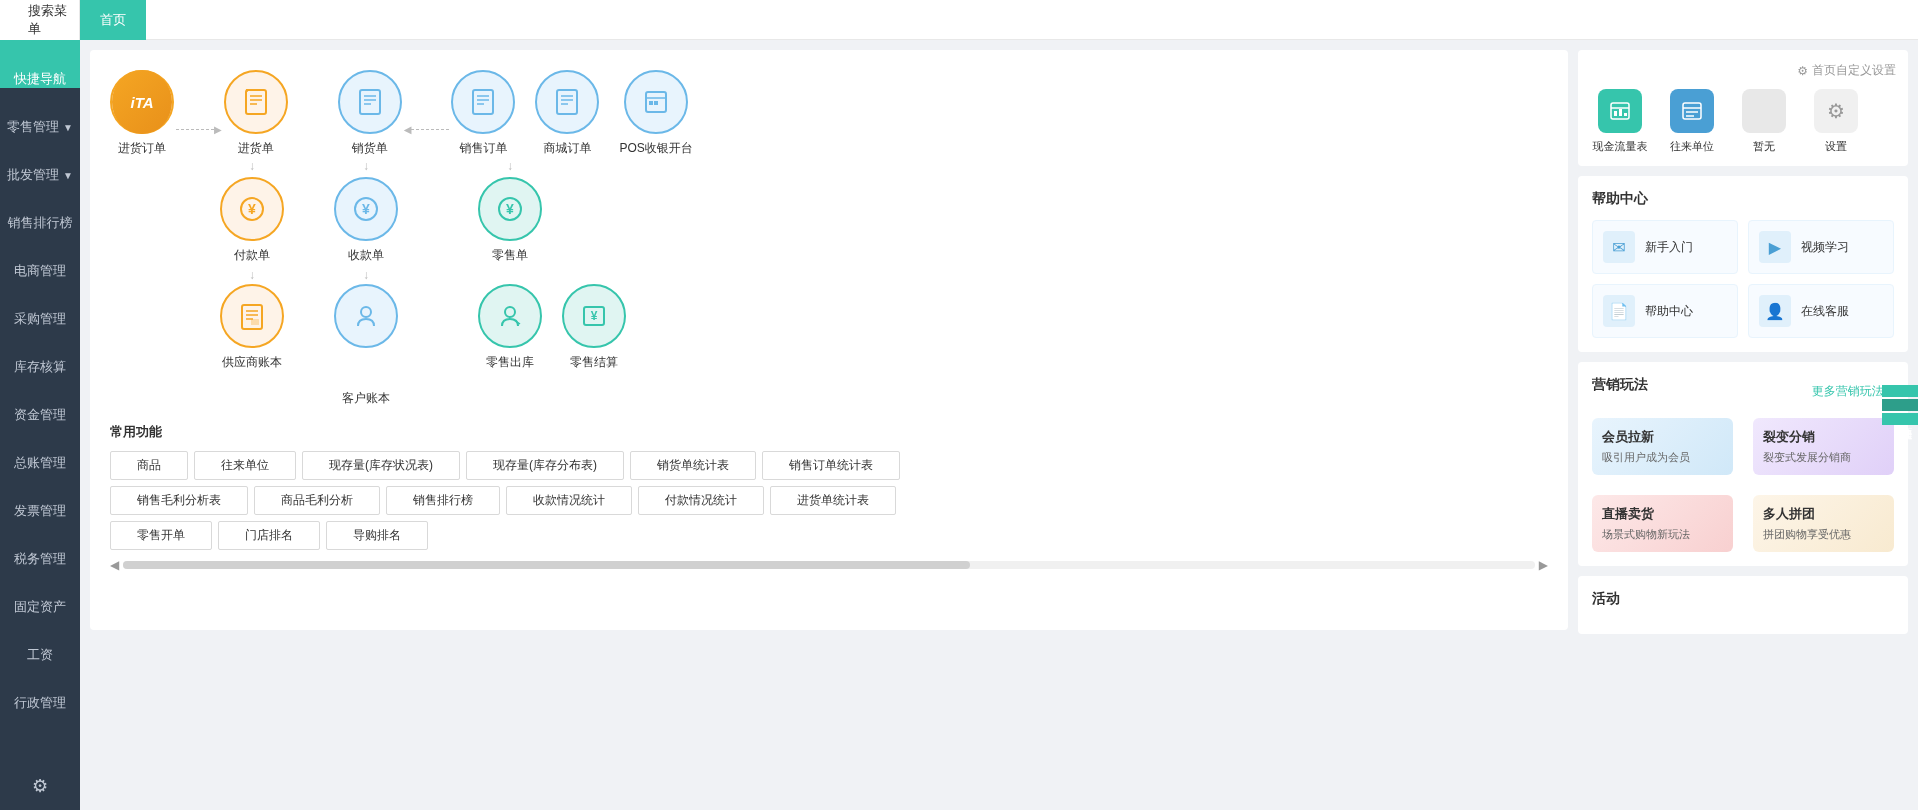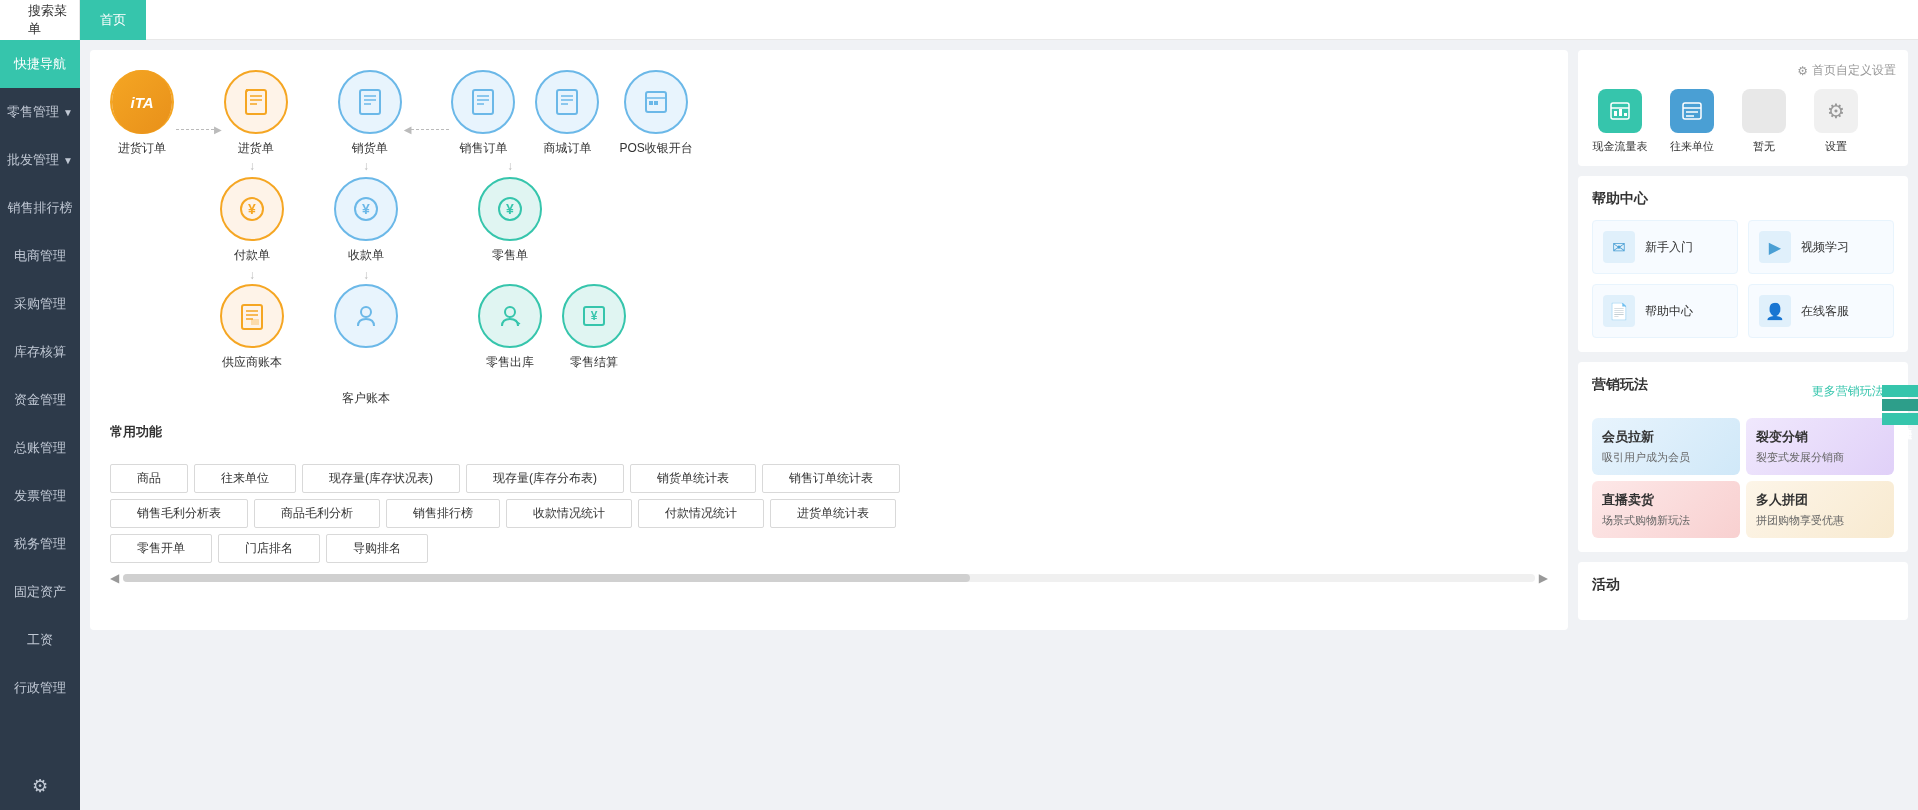--- a/index.html
+++ b/index.html
@@ -8,21 +8,21 @@
     
     .top-bar { height: 40px; display: flex; align-items: center; background: #fff; border-bottom: 1px solid #e8e8e8; }
     .search-menu { width: 80px; height: 40px; background: #fff; display: flex; align-items: center; justify-content: center; color: #333; font-size: 13px; cursor: pointer; border-right: 1px solid #e8e8e8; padding-left: 28px; }
     .tab-home { height: 40px; padding: 16px 20px; background: #36c5ac; color: #fff; display: flex; align-items: center; font-size: 13px; cursor: pointer; }
 
     
     .main-layout { display: flex; flex: 1; overflow: hidden; }
 
     
     .sidebar { width: 80px; background: #2d3a4a; display: flex; flex-direction: column; overflow-y: auto; flex-shrink: 0; }
-    .sidebar-item { height: 48px; display: flex; align-items: center; justify-content: center; color: #c0c8d4; font-size: 13px; cursor: pointer; position: relative; flex-direction: column; }
+    .sidebar-item { height: 48px; display: flex; align-items: center; justify-content: flex-end; color: #c0c8d4; font-size: 13px; cursor: pointer; position: relative; flex-direction: column; }
     .sidebar-item.active { background: #36c5ac; color: #fff; }
     .sidebar-item .arrow { font-size: 10px; margin-left: 2px; }
     .sidebar-item-row { display: flex; align-items: center; gap: 2px; }
     .sidebar-settings { height: 48px; display: flex; align-items: center; justify-content: center; color: #c0c8d4; margin-top: auto; cursor: pointer; }
 
     
     .content-area { flex: 1; display: flex; overflow: hidden; }
 
     
     .main-panel { flex: 1; overflow: auto; padding: 10px; }
@@ -30,21 +30,21 @@
     
     .quick-nav-card { background: #fff; border-radius: 4px; padding: 20px; margin-bottom: 10px; min-height: 580px; position: relative; }
     .flow-circle { width: 64px; height: 64px; border-radius: 50%; display: flex; align-items: center; justify-content: center; margin-bottom: 6px; }
     .flow-circle.orange { background: #fef3e8; border: 2px solid #f5a623; }
     .flow-circle.blue { background: #e8f4fd; border: 2px solid #6bb8e8; }
     .flow-circle.teal { background: #e0f5f2; border: 2px solid #36c5ac; }
     .flow-label { font-size: 12px; color: #333; text-align: center; }
 
     
     .common-func { margin-top: 16px; }
-    .common-func-title { font-size: 13px; color: #333; font-weight: bold; margin-bottom: 23px; }
+    .common-func-title { font-size: 13px; color: #333; font-weight: bold; margin-bottom: 10px; }
     .func-buttons { display: flex; flex-wrap: wrap; gap: 6px; margin-bottom: 6px; }
     .func-btn { padding: 5px 26px; border: 1px solid #d9d9d9; background: #fff; color: #333; font-size: 12px; cursor: pointer; border-radius: 2px; white-space: nowrap; }
 
     
     .scroll-bar-area { display: flex; align-items: center; gap: 4px; margin-top: 8px; }
     .scroll-arrow { color: #999; cursor: pointer; font-size: 12px; }
     .scroll-track { flex: 1; height: 8px; background: #f0f0f0; border-radius: 4px; }
     .scroll-thumb { width: 60%; height: 100%; background: #d0d0d0; border-radius: 4px; }
 
     
@@ -68,21 +68,21 @@
     .card-title { font-size: 14px; font-weight: bold; color: #333; margin-bottom: 12px; }
     .help-grid { display: grid; grid-template-columns: 1fr 1fr; gap: 10px; }
     .help-item { display: flex; align-items: center; gap: 10px; padding: 10px; border: 1px solid #e8f4fd; border-radius: 4px; cursor: pointer; background: #f7fbff; }
     .help-icon { width: 32px; height: 32px; border-radius: 4px; display: flex; align-items: center; justify-content: center; font-size: 16px; background: #e0f0fb; color: #4a9fd4; }
     .help-text { font-size: 12px; color: #333; }
 
     
     .marketing-card { background: #fff; border-radius: 4px; padding: 14px; }
     .marketing-header { display: flex; justify-content: space-between; align-items: center; margin-bottom: 12px; }
     .more-link { font-size: 12px; color: #36c5ac; cursor: pointer; }
-    .marketing-grid { display: grid; grid-template-columns: 1fr 1fr; gap: 6px; }
+    .marketing-grid { display: grid; grid-template-columns: 1fr 1fr; gap: 20px; }
     .marketing-item { padding: 10px; border-radius: 6px; cursor: pointer; }
     .marketing-item.blue-bg { background: linear-gradient(135deg, #e8f4fd, #d0e8f8); }
     .marketing-item.purple-bg { background: linear-gradient(135deg, #f0e8fd, #e0d0f8); }
     .marketing-item.red-bg { background: linear-gradient(135deg, #fde8e8, #f8d0d0); }
     .marketing-item.yellow-bg { background: linear-gradient(135deg, #fdf5e8, #f8ead0); }
     .marketing-item-title { font-size: 13px; font-weight: bold; color: #333; margin-bottom: 4px; }
     .marketing-item-sub { font-size: 11px; color: #666; }
 
     
     .activity-card { background: #fff; border-radius: 4px; padding: 14px; }

